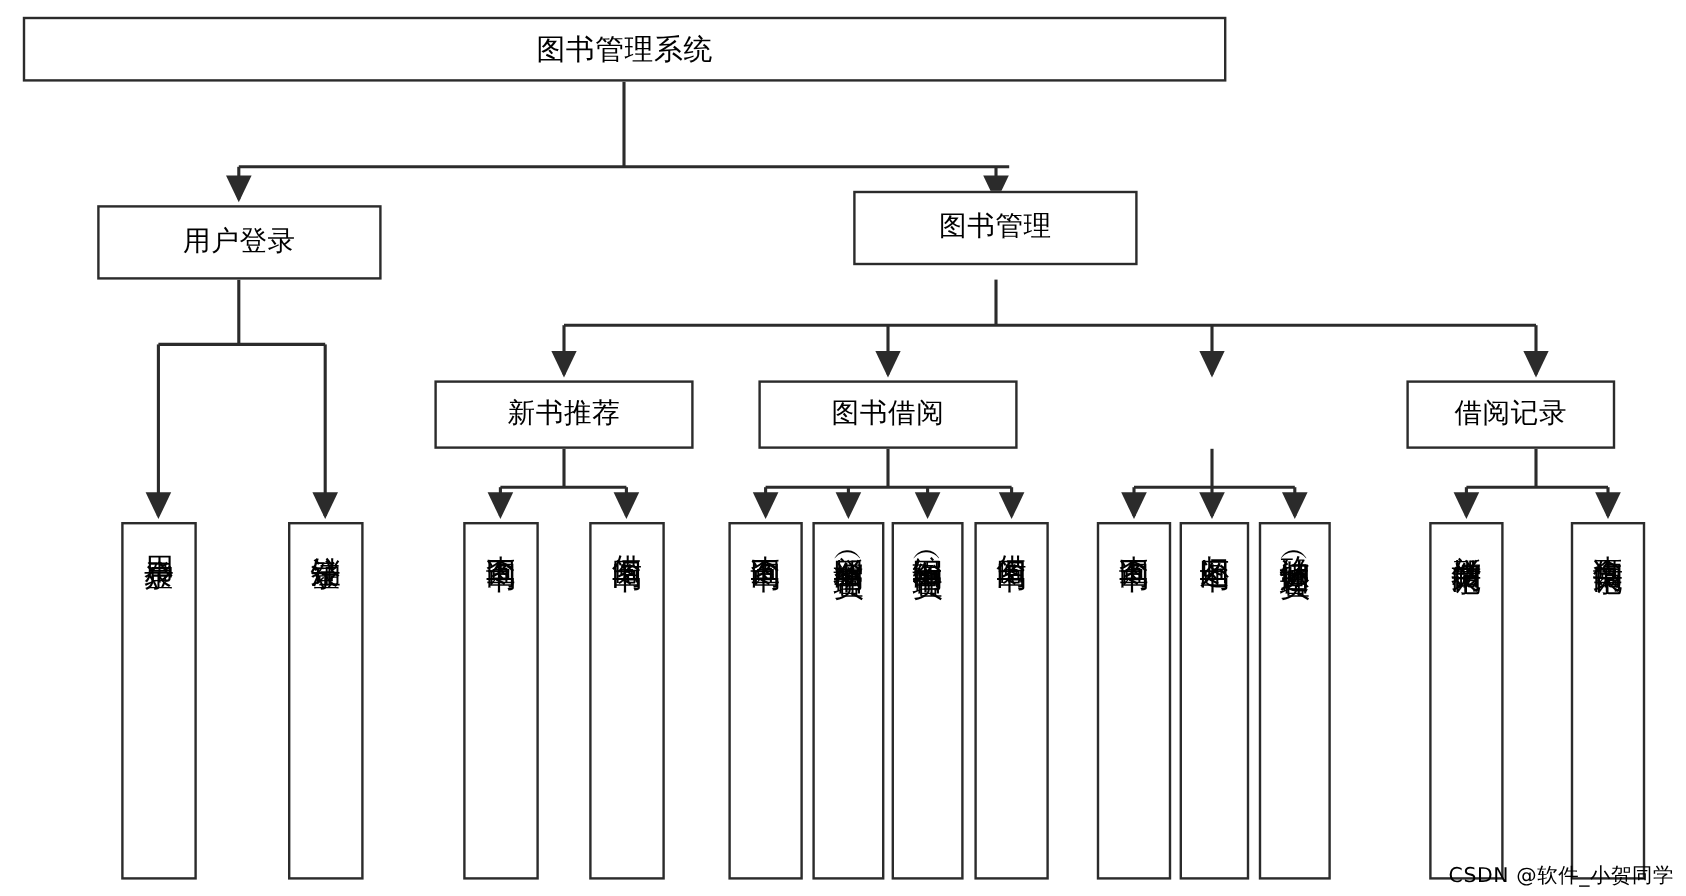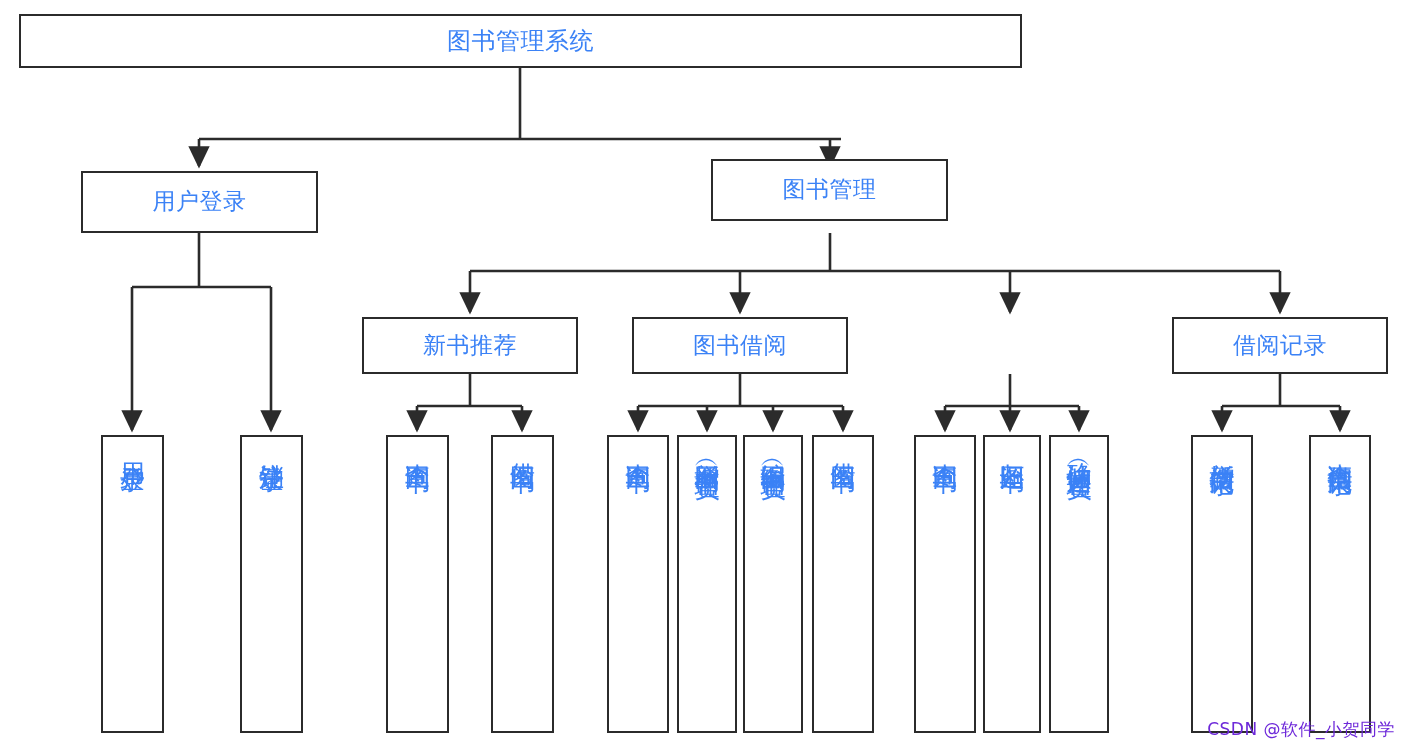--- a/index.html
+++ b/index.html
@@ -27,21 +27,21 @@
     pointer-events: none;
   }
   .node {
     position: absolute;
     box-sizing: border-box;
     border: 2.5px solid #2b2b2b;
     background: #ffffff;
     display: flex;
     align-items: center;
     justify-content: center;
-    color: #3b82f6;
+    color: #000000;
     z-index: 2;
   }
   .node .lbl {
     display: block;
     text-align: center;
     line-height: 1.18;
     letter-spacing: 0.5px;
   }
   
   .node.h .lbl {
@@ -64,21 +64,21 @@
     line-height: 1.0;
     letter-spacing: 2px;
     height: auto;
     max-height: 280px;
   }
   .watermark {
     position: absolute;
     right: 10px;
     bottom: 6px;
     font-size: 17px;
-    color: #6d28d9;
+    color: #000000;
     white-space: nowrap;
     z-index: 5;
     letter-spacing: 0.5px;
   }
 </style>
 </head>
 <body>
 
 <div id="canvas">
 
@@ -146,21 +146,21 @@
 
   <div class="node h" style="left:632px; top:317px; width:216px; height:57px;">
     <span class="lbl">图书借阅</span>
   </div>
 
   <div class="node h" style="left:362px; top:317px; width:216px; height:57px;">
     <span class="lbl">新书推荐</span>
   </div>
 
 
-  <div class="node h" style="left:1172px; top:317px; width:216px; height:57px;">
+  <div class="node h" style="left:1172px; top:317px; width:174px; height:57px;">
     <span class="lbl">借阅记录</span>
   </div>
 
   <div class="node v" style="left:101px; top:435px; width:63px; height:298px;">
     <span class="lbl">用户登录</span>
   </div>
 
   <div class="node v" style="left:240px; top:435px; width:63px; height:298px;">
     <span class="lbl">注销登录</span>
   </div>

